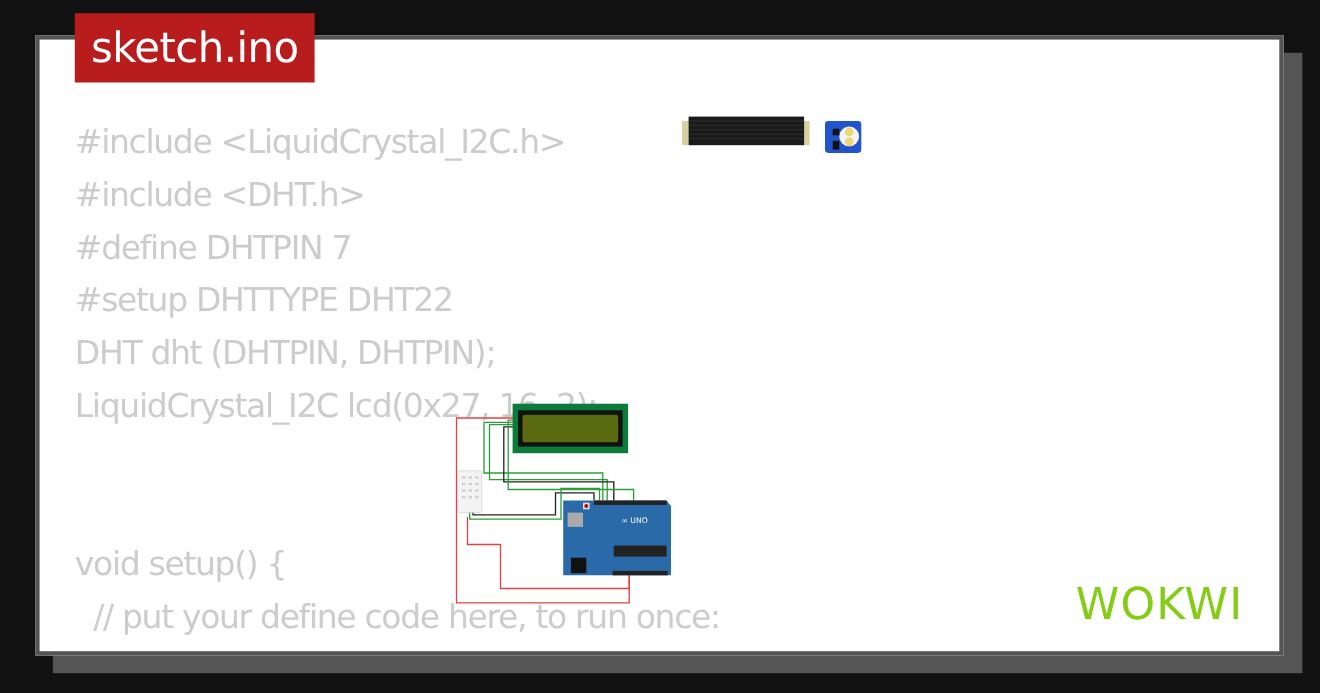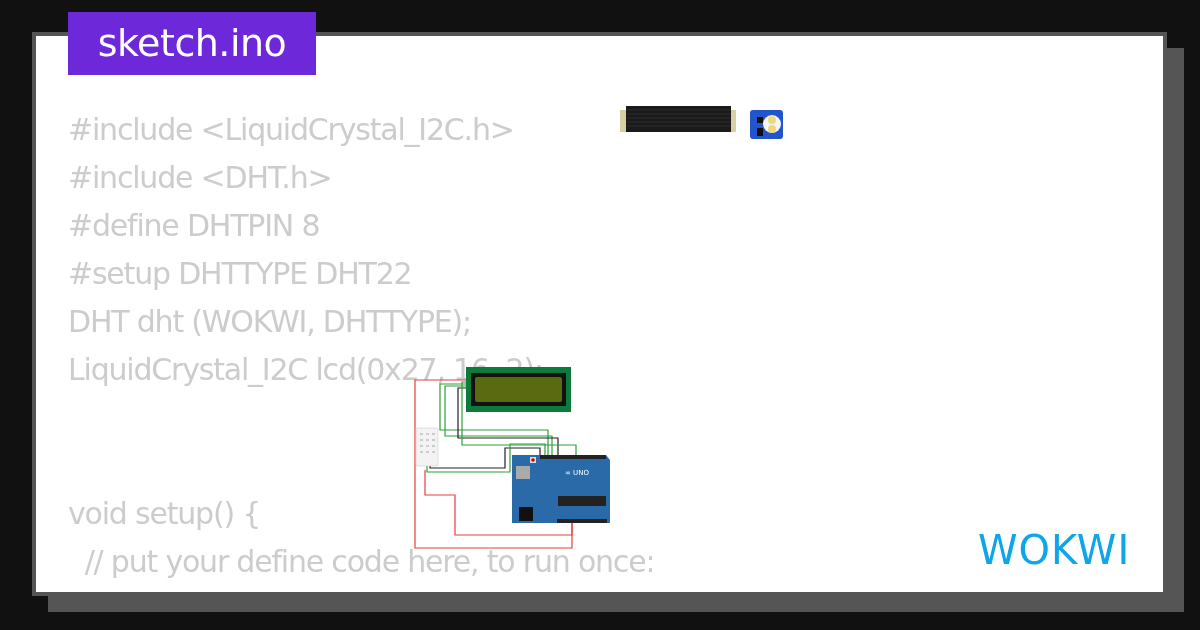--- a/index.html
+++ b/index.html
@@ -1,33 +1,33 @@
 <!DOCTYPE html>
 <html><head>
 <meta charset="utf-8">
 <style>
   html,body{margin:0;padding:0;}
   body{width:1200px;height:630px;background:#111111;position:relative;overflow:hidden;font-family:"DejaVu Sans","Liberation Sans",sans-serif;}
   .shadow-card{position:absolute;left:48px;top:48px;width:1136px;height:564px;background:#555555;}
   .card{position:absolute;left:32px;top:32px;width:1127px;height:556px;background:#ffffff;border:4px solid #555555;overflow:hidden;}
-  .title-tab{position:absolute;left:68px;top:12px;width:248px;height:63px;background:#6d28d9;color:#ffffff;font-size:38px;line-height:63px;text-align:center;box-sizing:border-box;font-family:"DejaVu Sans",sans-serif;letter-spacing:-0.5px;}
+  .title-tab{position:absolute;left:68px;top:12px;width:218px;height:63px;background:#b91c1c;color:#ffffff;font-size:38px;line-height:63px;text-align:center;box-sizing:border-box;font-family:"DejaVu Sans",sans-serif;letter-spacing:-0.5px;}
   .code{position:absolute;left:32px;top:70px;margin:0;color:#cccccc;font-size:30px;line-height:48px;white-space:pre;font-family:"DejaVu Sans",sans-serif;letter-spacing:-1.2px;}
   .diagram{position:absolute;left:0;top:0;width:1200px;height:630px;pointer-events:none;}
-  .logo{position:absolute;left:978px;top:527px;font-size:40px;font-family:"DejaVu Sans",sans-serif;color:#0ea5e9;letter-spacing:1px;font-weight:normal;}
+  .logo{position:absolute;left:978px;top:527px;font-size:40px;font-family:"DejaVu Sans",sans-serif;color:#84cc16;letter-spacing:1px;font-weight:normal;}
 </style>
 </head>
 <body>
 
 <div class="shadow-card"></div>
 <div class="card">
   <pre class="code"><span>#include &lt;LiquidCrystal_I2C.h&gt;</span>
 <span>#include &lt;DHT.h&gt;</span>
-<span>#define DHTPIN 8</span>
+<span>#define DHTPIN 7</span>
 <span>#setup DHTTYPE DHT22</span>
-<span>DHT dht (WOKWI, DHTTYPE);</span>
+<span>DHT dht (DHTPIN, DHTPIN);</span>
 <span>LiquidCrystal_I2C lcd(0x27, 16, 2);</span>
 <span></span>
 <span></span>
 <span>void setup() {</span>
 <span>  // put your define code here, to run once:</span>
 <span>  Serial.begin(9600);</span></pre>
 </div>
 
 <div class="title-tab">sketch.ino</div>
 

